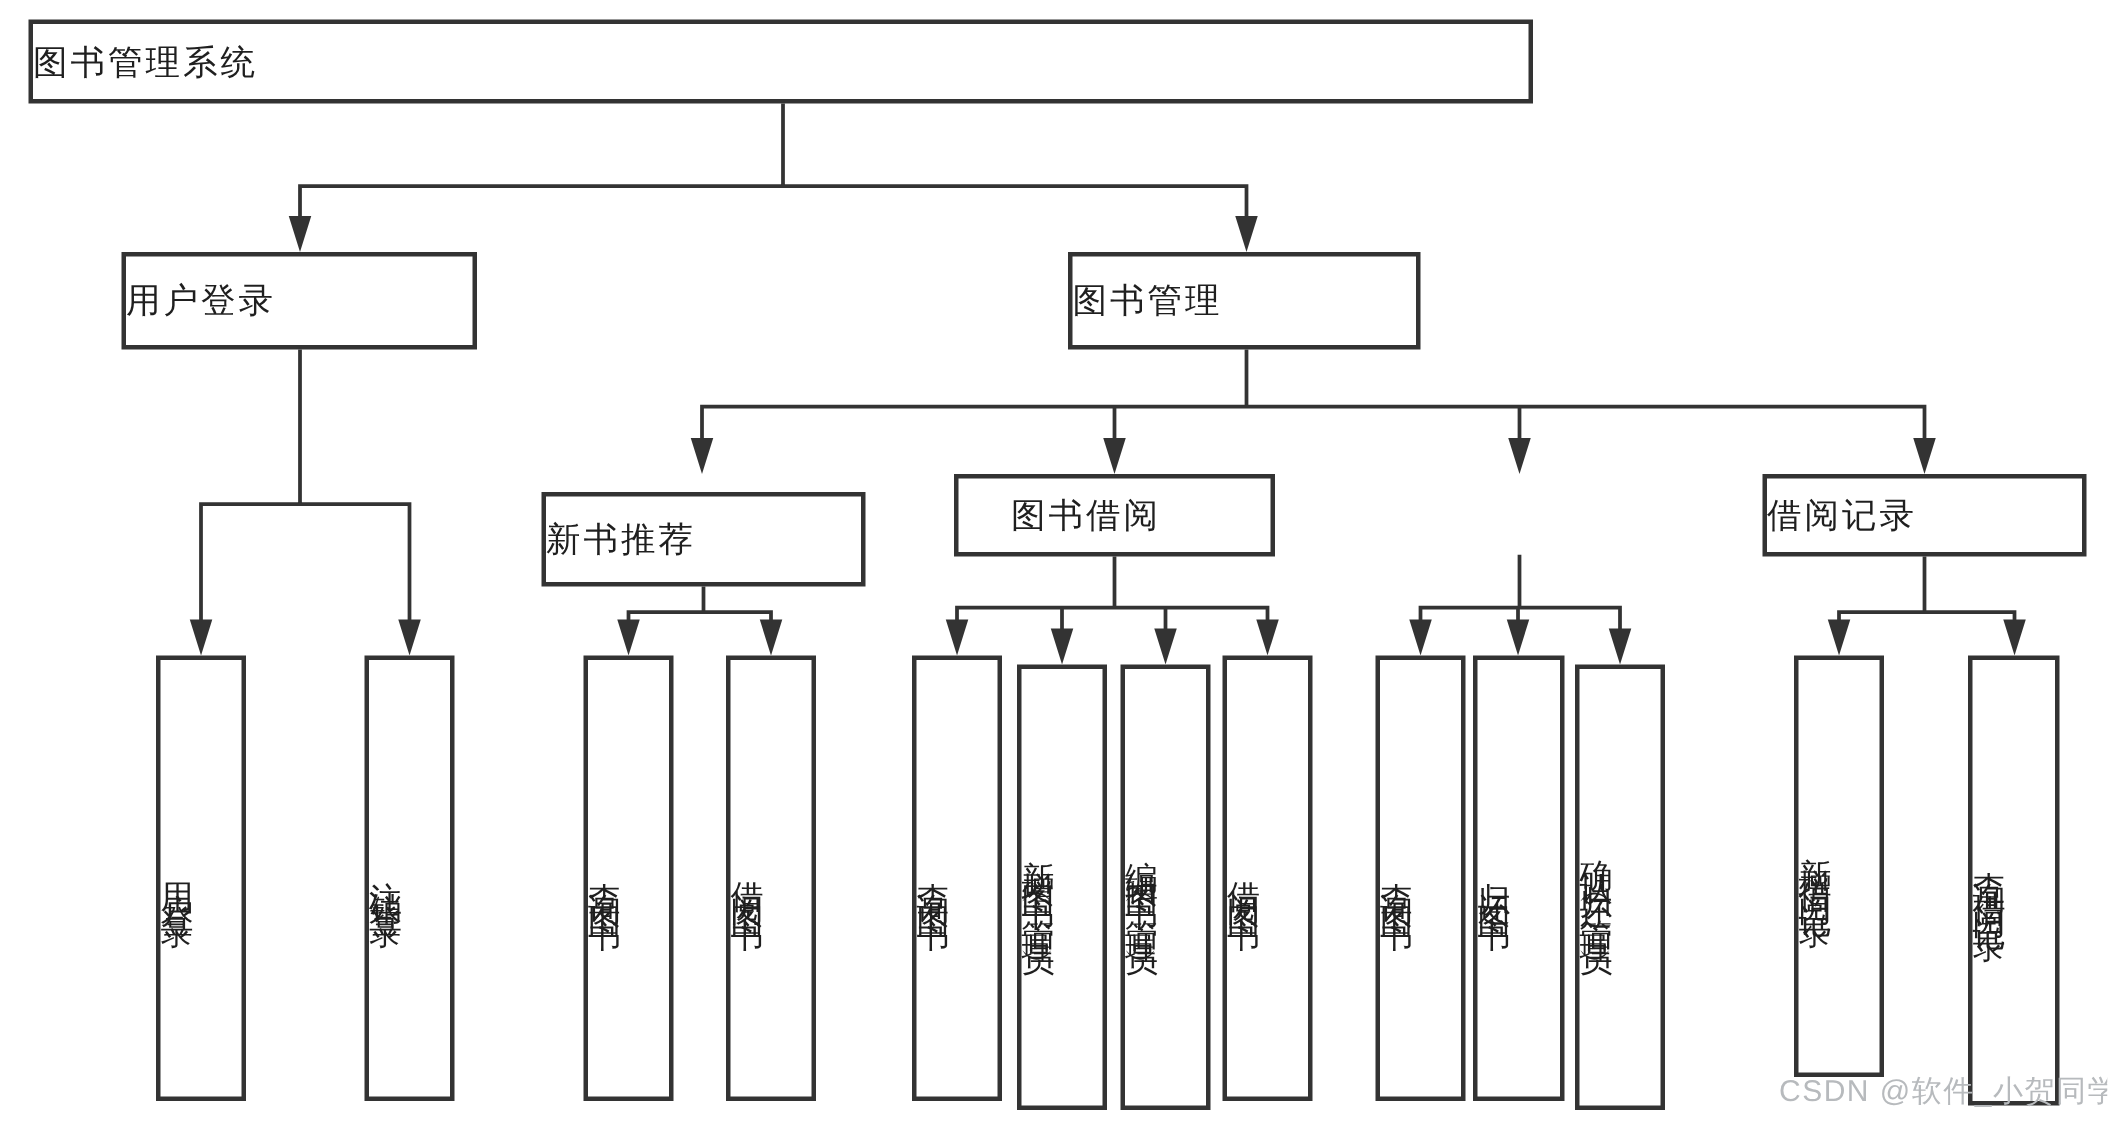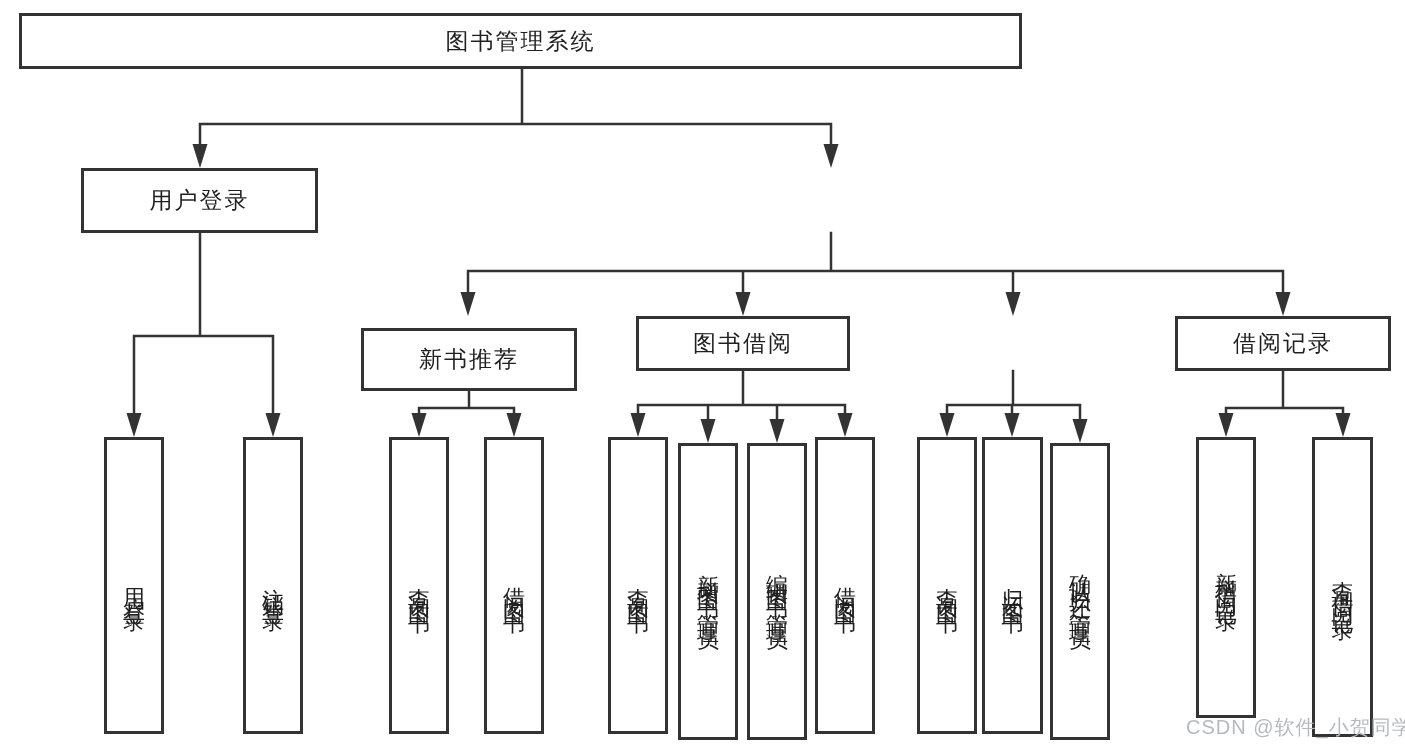--- a/index.html
+++ b/index.html
@@ -9,21 +9,21 @@
     background:#ffffff;
     font-family:"Liberation Sans",sans-serif;
     overflow:hidden;
   }
   #wires{position:absolute;left:0;top:0;z-index:1;}
   .box{
     position:absolute;
     box-sizing:border-box;
     border:3px solid #333333;
     background:#ffffff;
-    display:flex;align-items:center;justify-content:center;
+    display:flex;align-items:center;justify-content:flex-start;
     z-index:2;
     color:#1f1f1f;
   }
   .h .lbl{
     font-size:23px;
     letter-spacing:2px;
     white-space:nowrap;
     color:#1f1f1f;
   }
   .v .lbl{
@@ -89,25 +89,28 @@
     </g>
   </svg>
 
   <div class="box h" style="left:19px;top:13px;width:1003px;height:56px;">
     <span class="lbl">图书管理系统</span>
   </div>
 
   <div class="box h" style="left:81px;top:168px;width:237px;height:65px;">
     <span class="lbl">用户登录</span>
   </div>
+  <div class="box h" style="left:712px;top:168px;width:235px;height:65px;">
+    <span class="lbl">图书管理</span>
+  </div>
 
   <div class="box h" style="left:361px;top:328px;width:216px;height:63px;">
     <span class="lbl">新书推荐</span>
   </div>
-  <div class="box h" style="left:636px;top:316px;width:214px;height:55px;">
+  <div class="box h" style="left:636px;top:316px;width:214px;height:55px;padding-left:35px;">
     <span class="lbl">图书借阅</span>
   </div>
   <div class="box h" style="left:1175px;top:316px;width:216px;height:55px;">
     <span class="lbl">借阅记录</span>
   </div>
 
   <div class="box v" style="left:104px;top:437px;width:60px;height:297px;">
     <span class="lbl">用户登录</span>
   </div>
   <div class="box v" style="left:243px;top:437px;width:60px;height:297px;">

